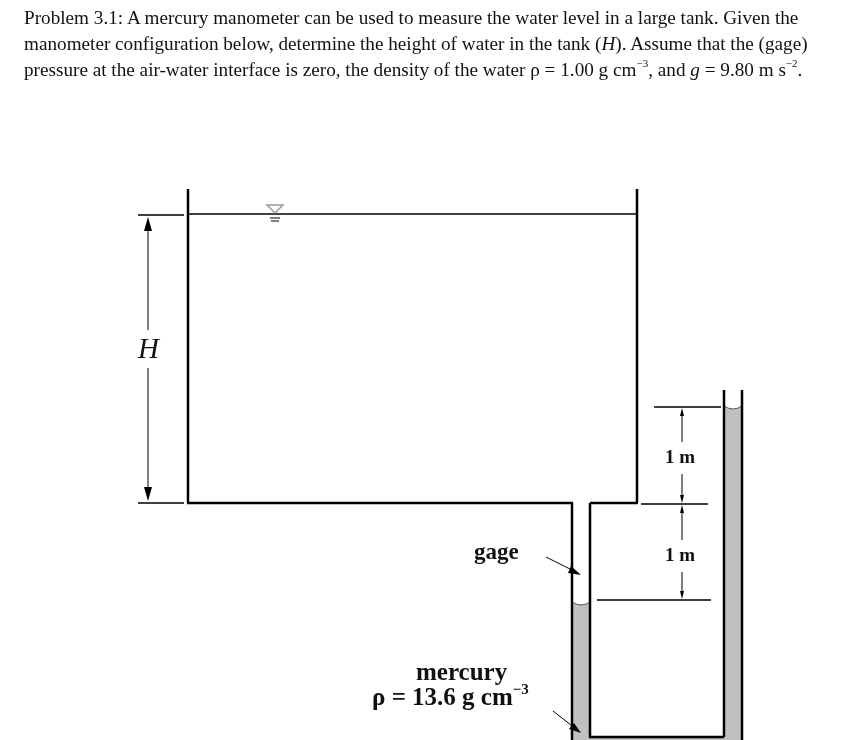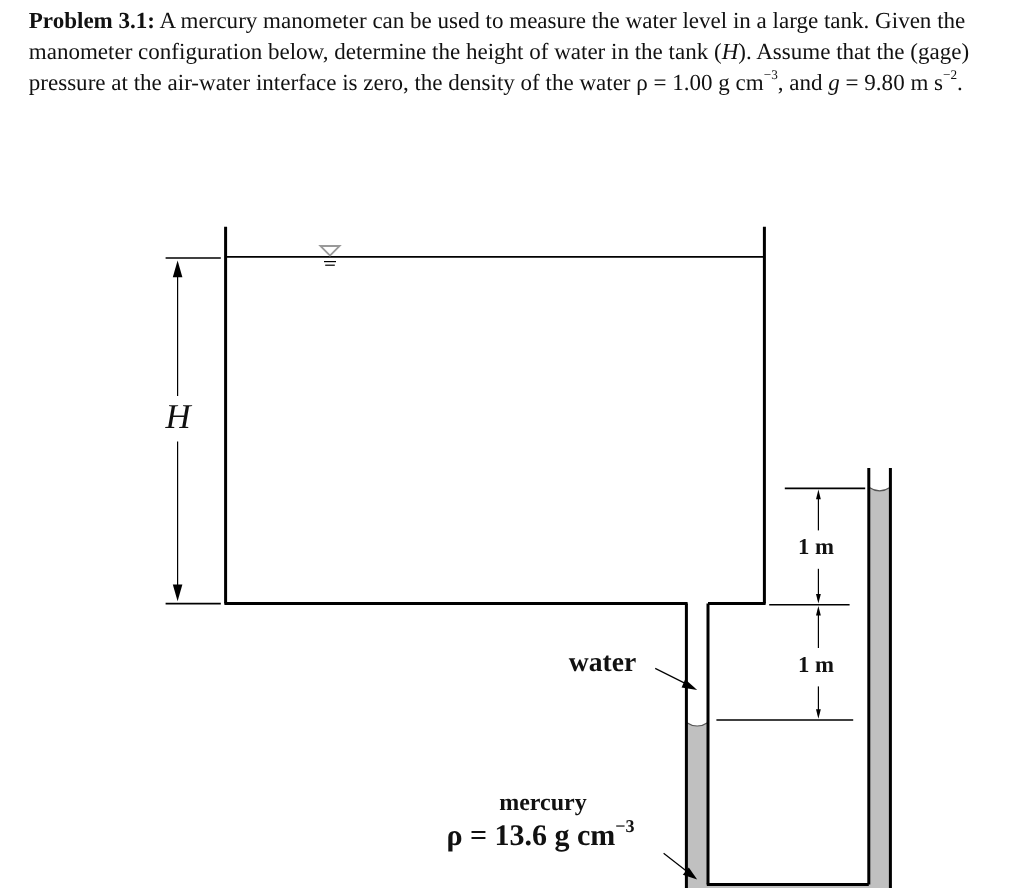--- a/index.html
+++ b/index.html
@@ -1,24 +1,24 @@
 <!DOCTYPE html>
 <html><head>
 <meta charset="utf-8">
 <style>
   html, body { margin:0; padding:0; background:#ffffff; }
   body { width:862px; height:740px; position:relative; overflow:hidden; font-family:"Liberation Serif", serif; color:#111; }
   .problem { position:absolute; left:24px; top:5px; width:830px; font-size:19.2px; line-height:26px; }
-  .problem .title { font-weight:bold;margin-top:40px; }
+  .problem .title { font-weight:normal;margin-top:40px; }
   .problem sup { font-size:11px; line-height:0; position:relative; top:-2px; }
   svg.fig { position:absolute; left:0; top:0; }
   .lbl { position:absolute; font-family:"Liberation Serif", serif; }
   .lbl-H { left:138px; top:332px; font-size:29px; font-style:italic; }
   .lbl-water { left:474px; top:539px; font-size:23px; font-weight:bold; }
-  .lbl-merc { left:416px; top:658px; font-size:20px; font-weight:bold; }
+  .lbl-merc { left:416px; top:658px; font-size:25px; font-weight:bold; }
   .lbl-rho { left:372px; top:683px; font-size:25px;font-weight:bold; }
   .lbl-rho sup { font-size:15px; position:relative; top:-2px; line-height:0; }
   .lbl-1m-a { left:664px; top:446px; font-size:19px; font-weight:bold; background:#fff; padding:0 1px; }
   .lbl-1m-b { left:664px; top:544px; font-size:19px; font-weight:bold; background:#fff; padding:0 1px; }
 </style>
 </head>
 <body>
 
 <div class="problem">
   <span class="title">Problem 3.1:</span><span> A mercury manometer can be used to measure the water level in a large tank. Given the manometer configuration below, determine the height of water in the tank (</span><i>H</i><span>). Assume that the (gage) pressure at the air-water interface is zero, the density of the water ρ = 1.00 g cm</span><sup>−3</sup><span>, and </span><i>g</i><span> = 9.80 m s</span><sup>−2</sup><span>.</span>
@@ -92,17 +92,17 @@
 
   <g stroke="#000" fill="#000">
     <line x1="546" y1="557" x2="576" y2="572" stroke-width="1"></line>
     <polygon points="581,575 571,566 568,573" stroke="none"></polygon>
     <line x1="553" y1="711" x2="576" y2="729" stroke-width="1"></line>
     <polygon points="581,733 574,723 569,729" stroke="none"></polygon>
   </g>
 </svg>
 
 <div class="lbl lbl-H">H</div>
-<div class="lbl lbl-water">water</div>
+<div class="lbl lbl-water">gage</div>
 <div class="lbl lbl-merc">mercury</div>
 <div class="lbl lbl-rho"><span>ρ = 13.6 g cm</span><sup>−3</sup></div>
 <div class="lbl lbl-1m-a">1 m</div>
 <div class="lbl lbl-1m-b">1 m</div>
 
 </body></html>

